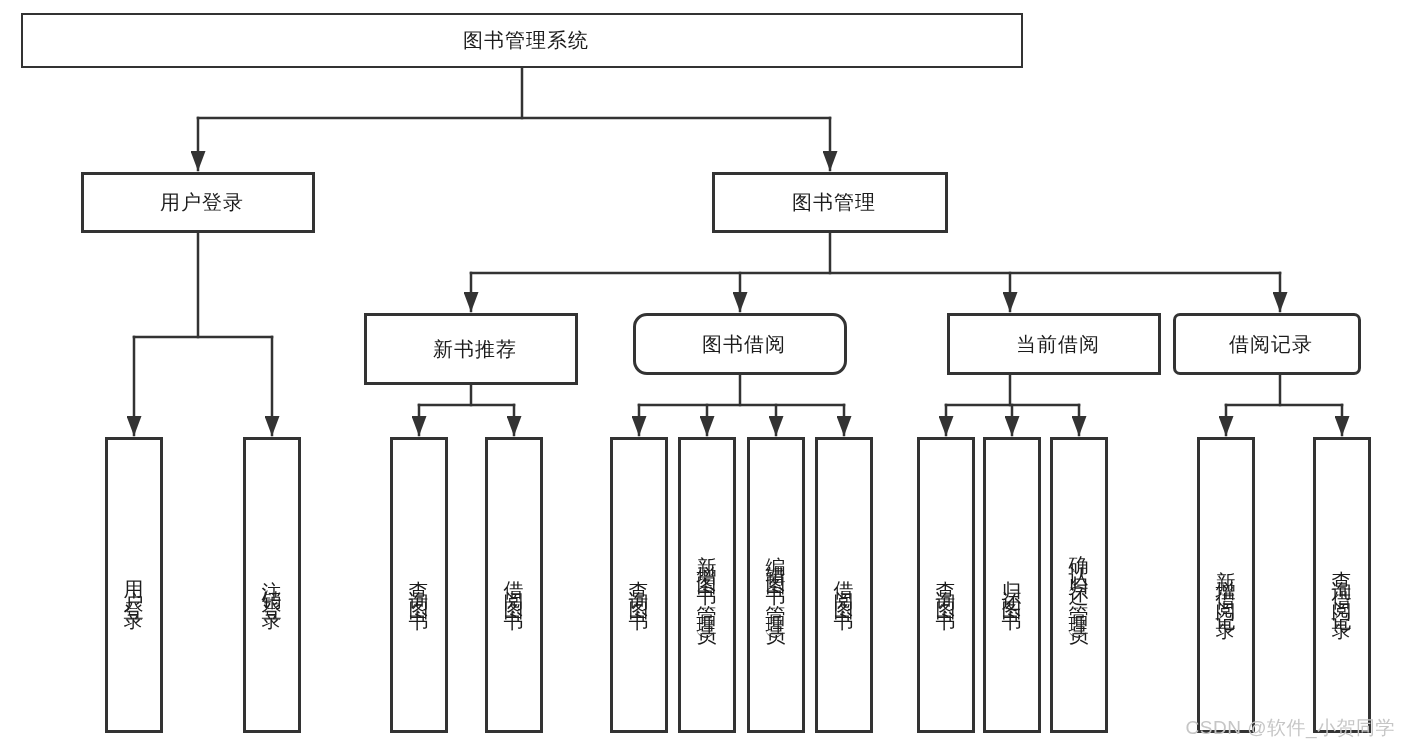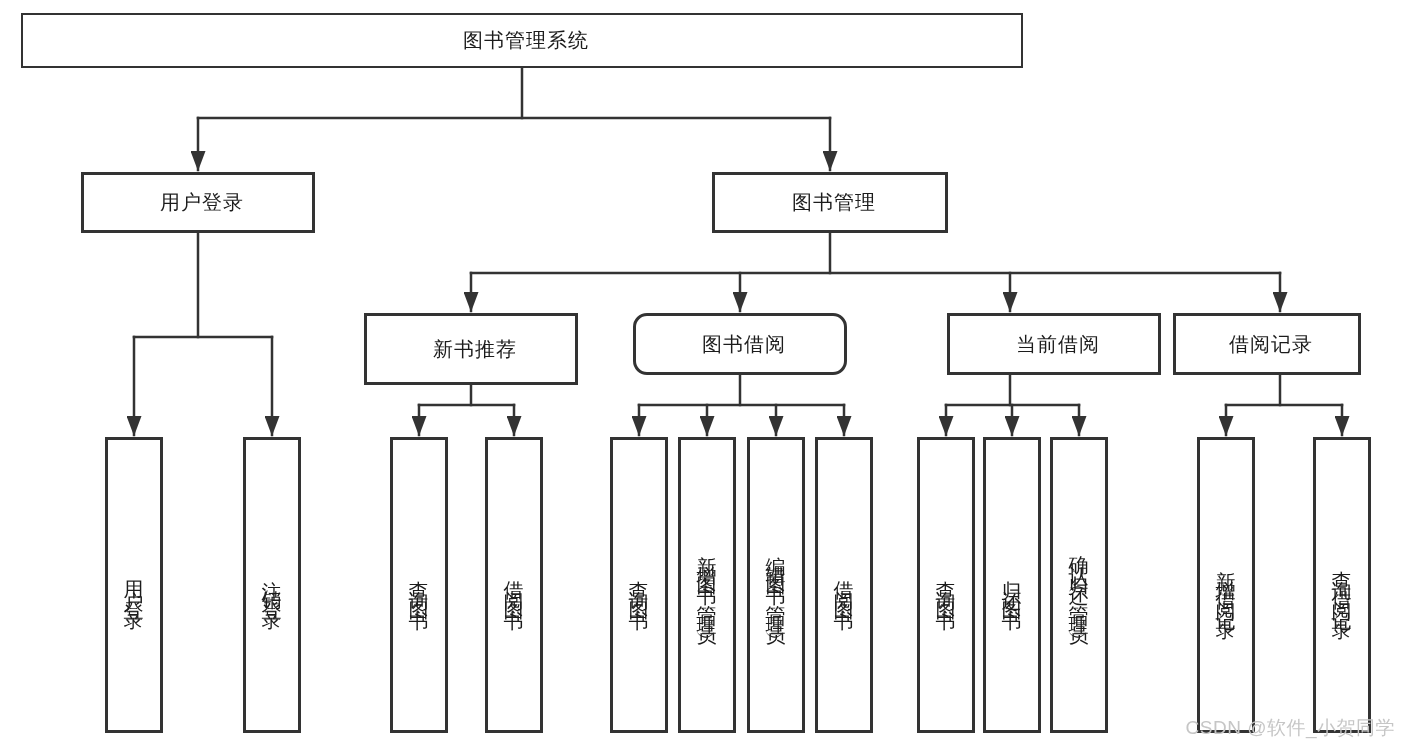--- a/index.html
+++ b/index.html
@@ -147,21 +147,21 @@
 </svg>
 
 <div class="node root" style="left:21px; top:13px; width:1002px; height:55px;">图书管理系统</div>
 
 <div class="node" style="left:81px; top:172px; width:234px; height:61px;">用户登录</div>
 <div class="node" style="left:712px; top:172px; width:236px; height:61px;text-align:right;">图书管理</div>
 
 <div class="node" style="left:364px; top:313px; width:214px; height:72px;">新书推荐</div>
 <div class="node" style="left:633px; top:313px; width:214px; height:62px;border-radius:14px;">图书借阅</div>
 <div class="node" style="left:903px; top:313px; width:214px; height:62px;margin-left:44px;">当前借阅</div>
-<div class="node" style="left:1173px; top:313px; width:188px; height:62px;">借阅记录</div>
+<div class="node" style="left:1173px; top:313px; width:188px; height:62px;border-radius:7px;">借阅记录</div>
 
 <div class="vnode" style="left:105px; top:437px; width:58px; height:296px;">
   <span class="vtext">用户登录</span>
 </div>
 <div class="vnode" style="left:243px; top:437px; width:58px; height:296px;">
   <span class="vtext">注销登录</span>
 </div>
 
 <div class="vnode" style="left:390px; top:437px; width:58px; height:296px;">
   <span class="vtext">查询图书</span>

